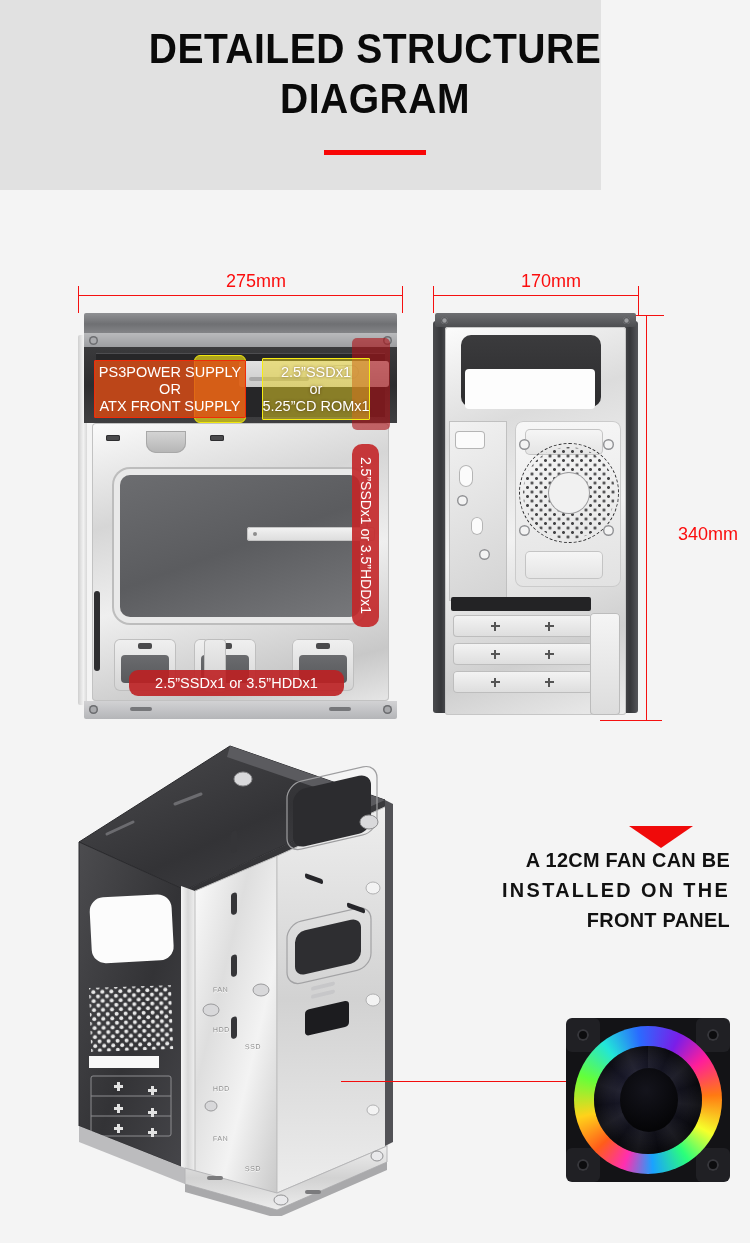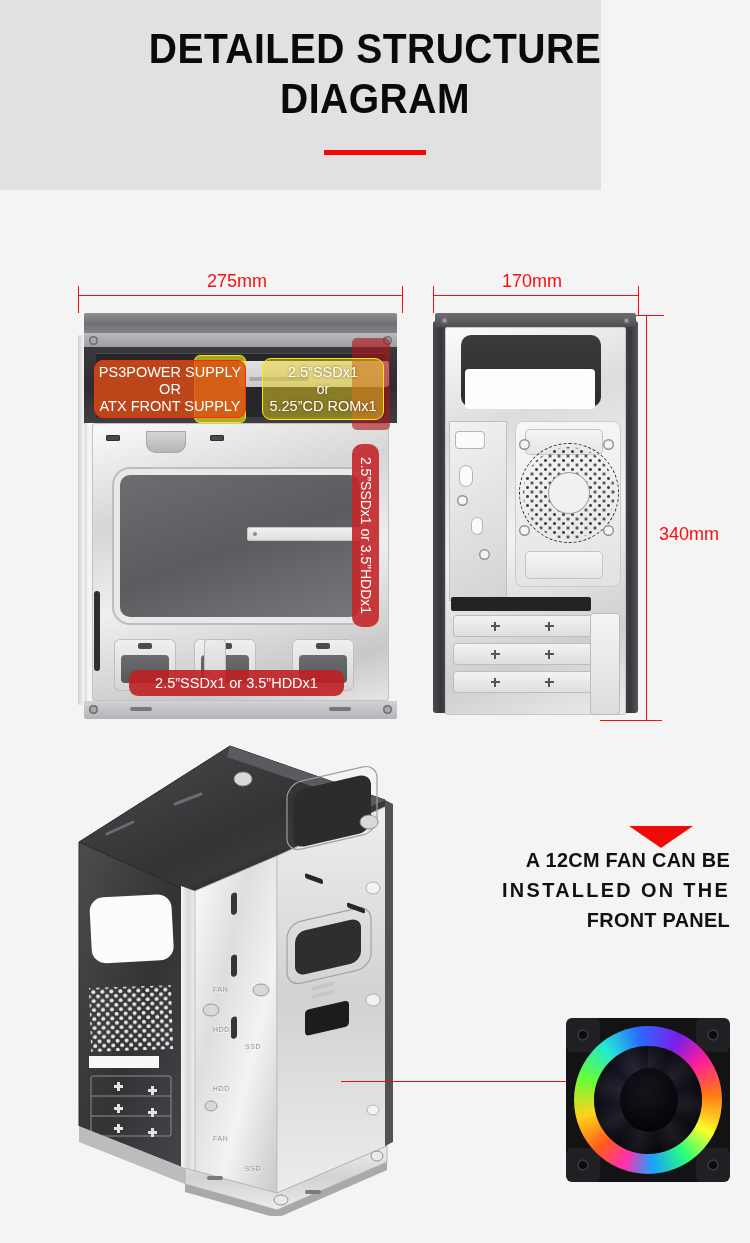--- a/index.html
+++ b/index.html
@@ -44,20 +44,21 @@
   }
   .note-line { display:block; }
   .bullet { font-size:12px; }
 
   
   .dim-label {
     position:absolute;
     color:#fb0d0d;
     font-size:18px;
     white-space:nowrap;
+    margin-left:19px;
   }
   .dim-line-h {
     position:absolute; height:1px; background:#f51010;
   }
   .dim-line-v {
     position:absolute; width:1px; background:#f51010;
   }
 
   
   .case-front {
@@ -192,37 +193,37 @@
   .cf-botvent-l { left:46px; }
   .cf-botvent-r { right:46px; }
 
   
   .ov {
     position:absolute;
     color:#ffffff;
     text-align:center;
     line-height:17px;
     font-size:14.5px;
-    border-radius:9px;
+    border-radius:1px;
     display:flex; align-items:center; justify-content:center;
     white-space:nowrap;
   }
   .ov-psu {
     left:94px; top:360px; width:152px; height:58px;
     background:rgba(222,78,22,0.82);
     border:1.6px solid #f02b08;
   }
   .ov-psu-yellow {
     left:194px; top:355px; width:52px; height:68px;
     background:rgba(226,214,26,0.72);
     border:1.6px solid #efe70d;
     border-radius:6px;
   }
   .ov-odd {
-    left:262px; top:358px; width:122px; height:62px;
+    left:262px; top:358px; width:108px; height:62px;
     background:rgba(236,214,38,0.50);
     border:1.6px solid #f6ec12;
     text-shadow:0 0 3px rgba(60,20,0,0.55);
   }
   .ov-red-right {
     left:352px; top:338px; width:38px; height:92px;
     background:rgba(172,20,24,0.62);
     border-radius:5px;
   }
   .ov-vert {

